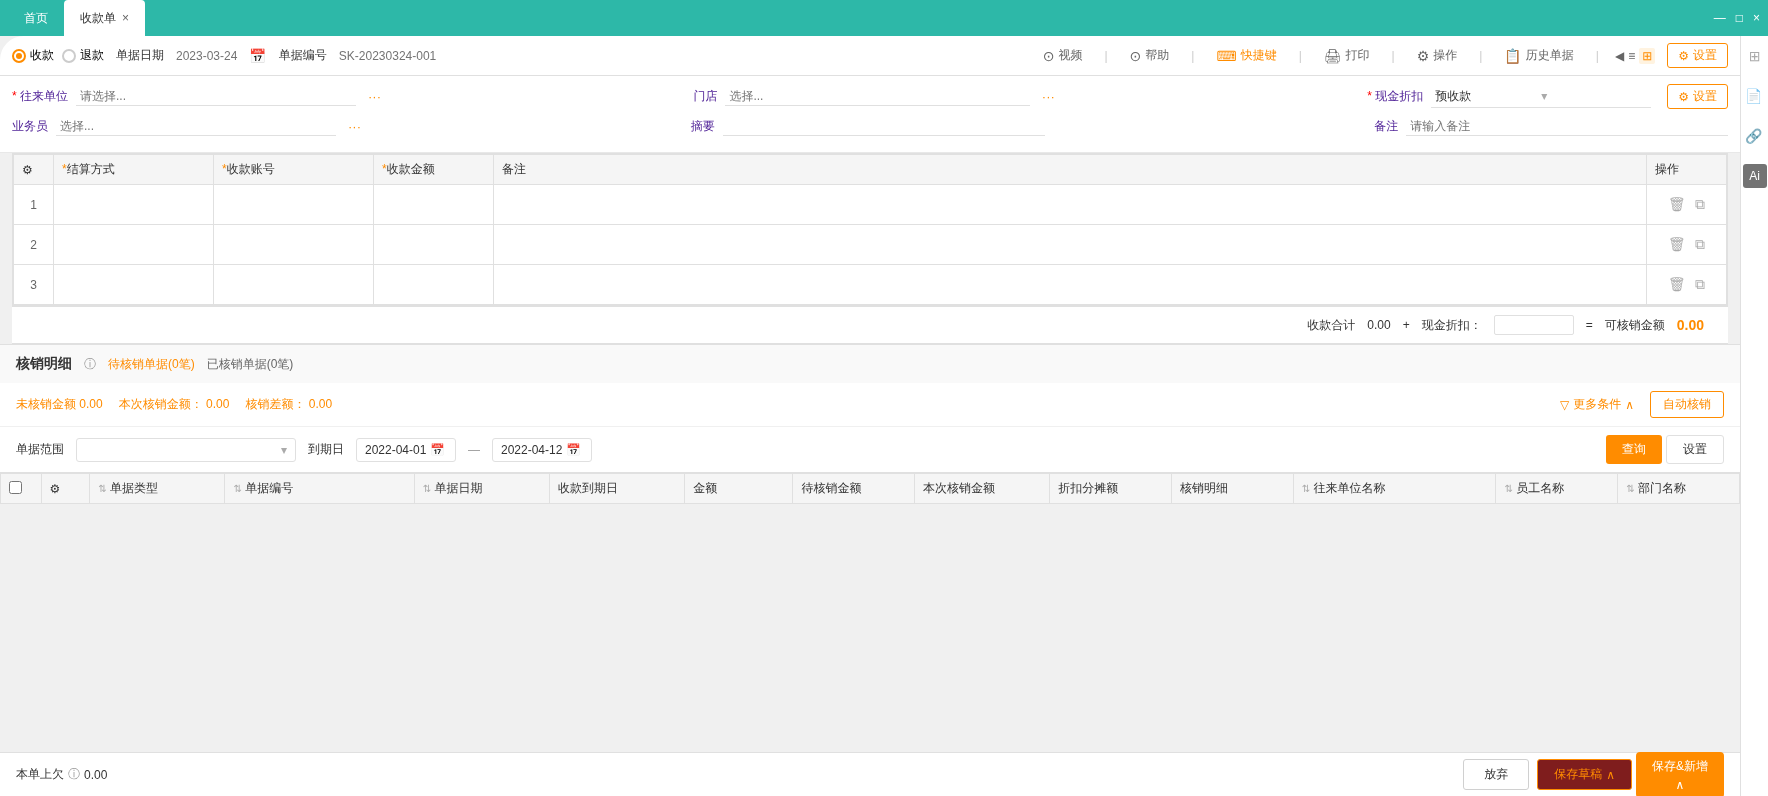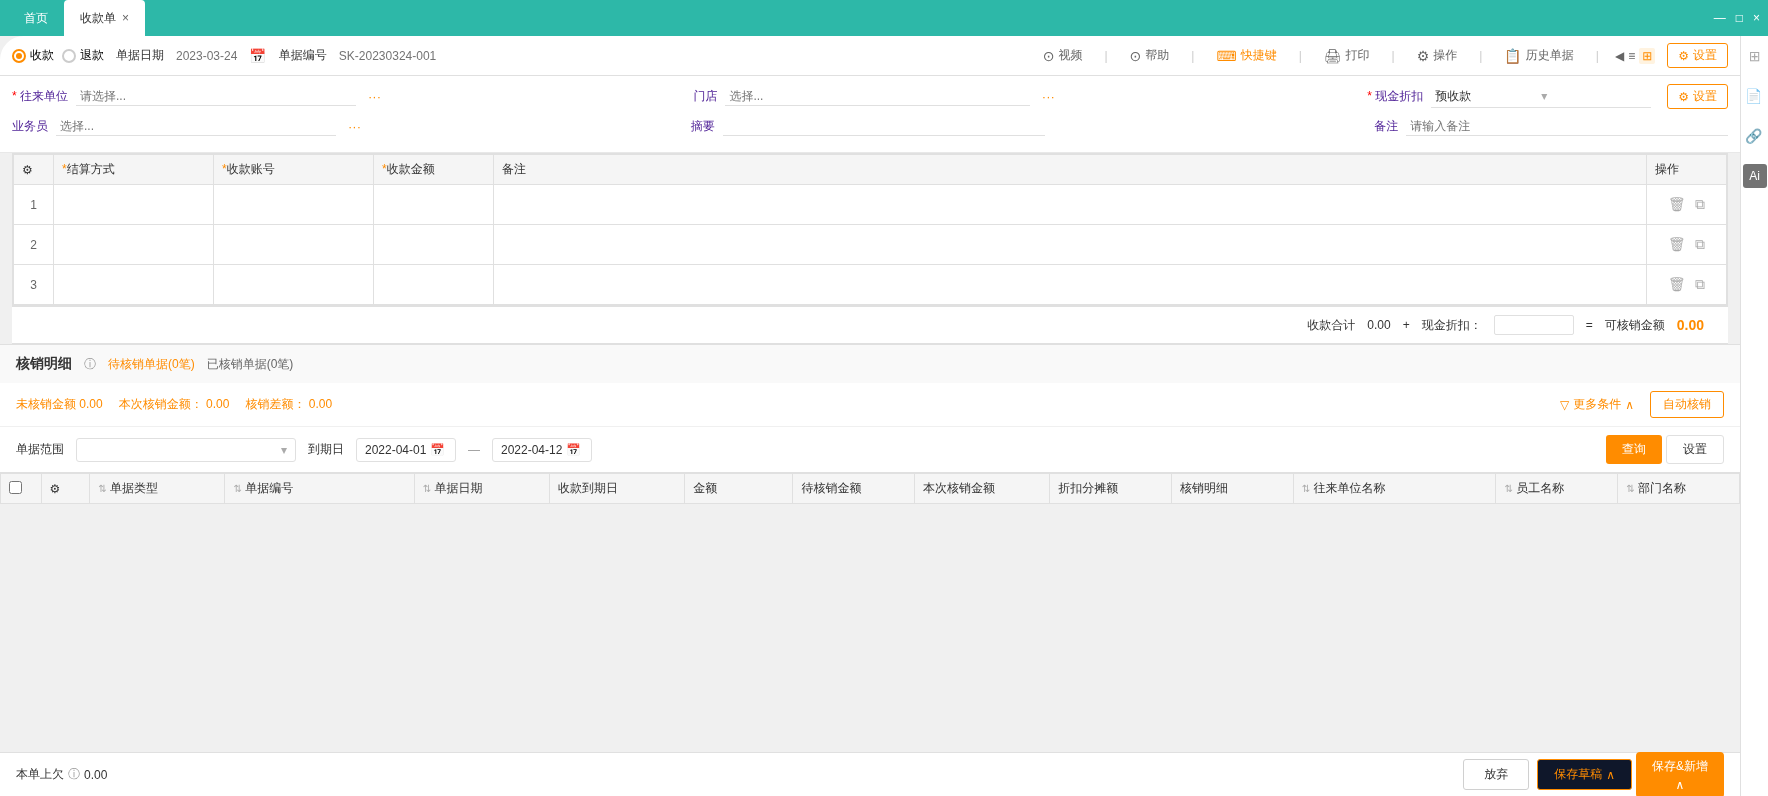--- a/index.html
+++ b/index.html
@@ -352,21 +352,21 @@
     .btn-abandon {
       background: #fff;
       border: 1px solid #d0d0d0;
       color: #333;
       border-radius: 3px;
       padding: 6px 20px;
       cursor: pointer;
       margin-right: 8px;
     }
     .btn-save-draft {
-      background: #0f172a;
+      background: #7f1d1d;
       border: 1px solid #ff8c00;
       color: #ff8c00;
       border-radius: 3px;
       padding: 6px 16px;
       cursor: pointer;
       display: flex;
       align-items: center;
       gap: 4px;
       margin-right: 4px;
     }

